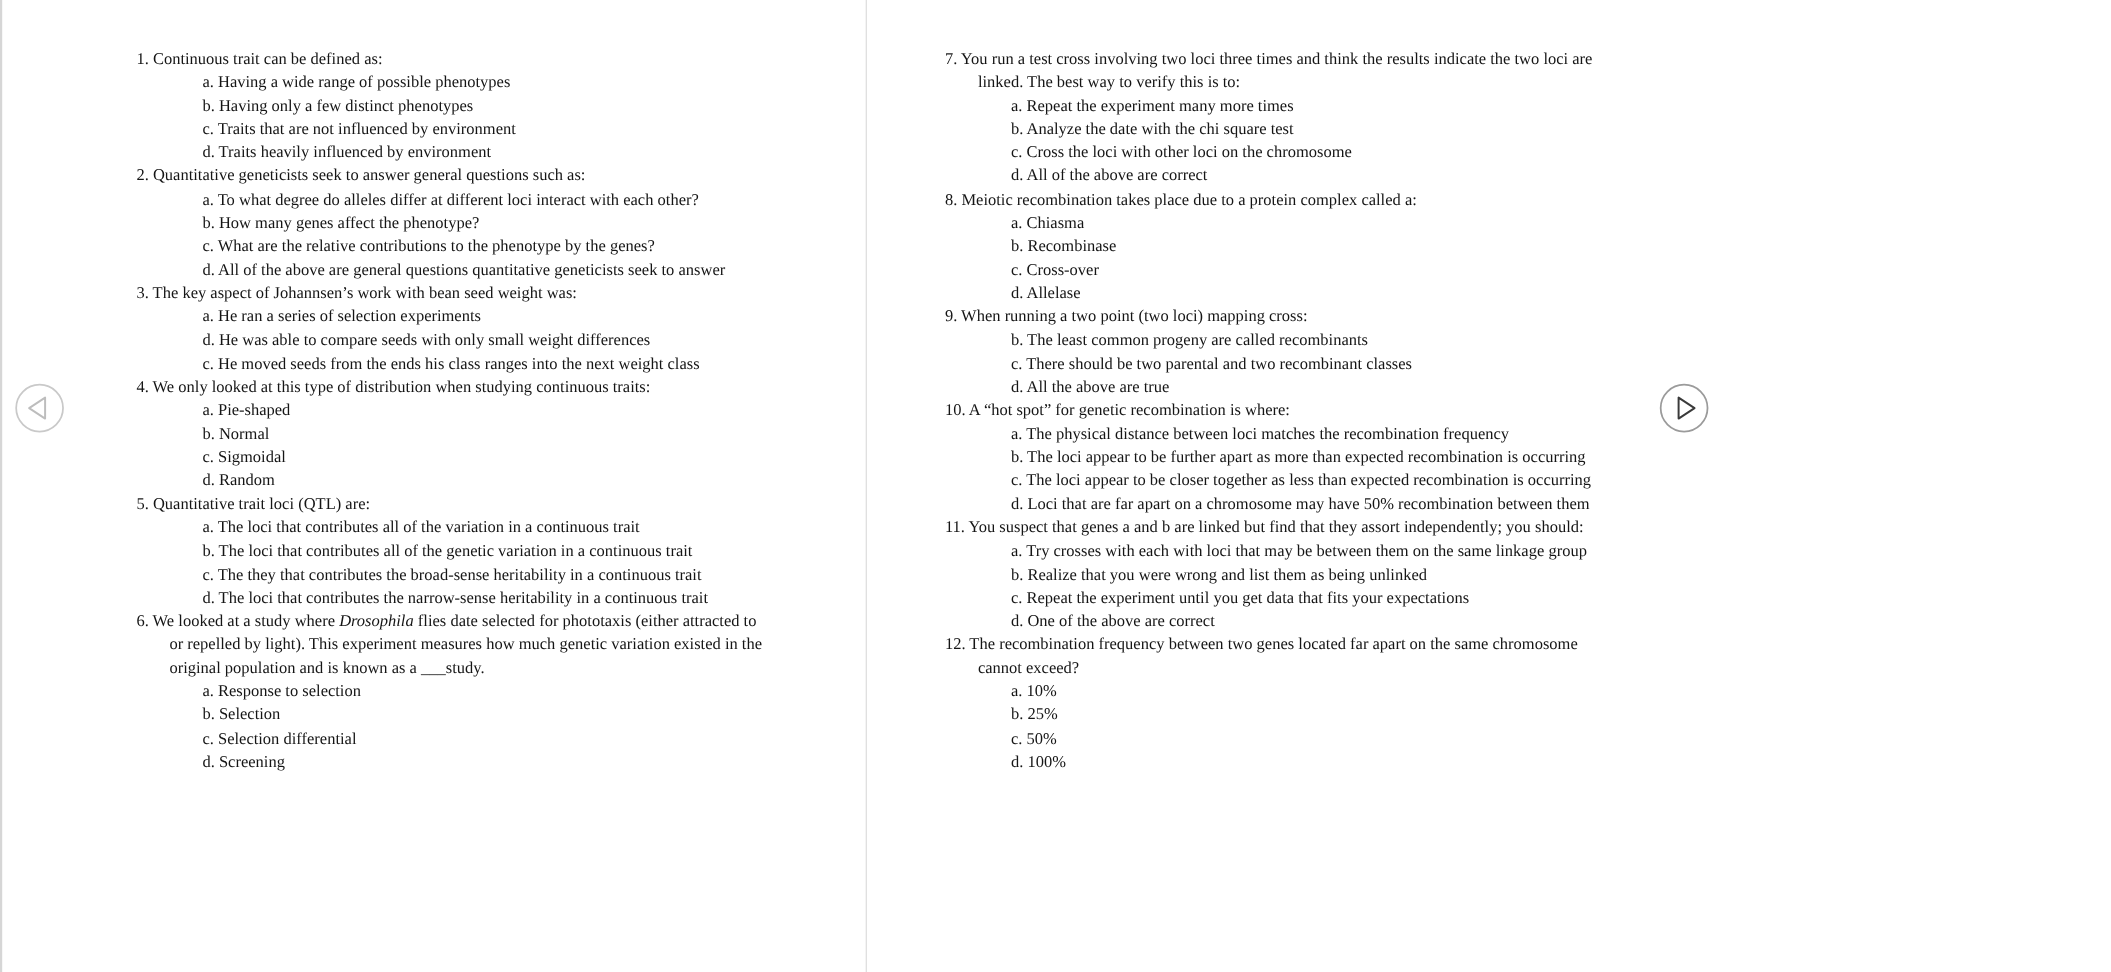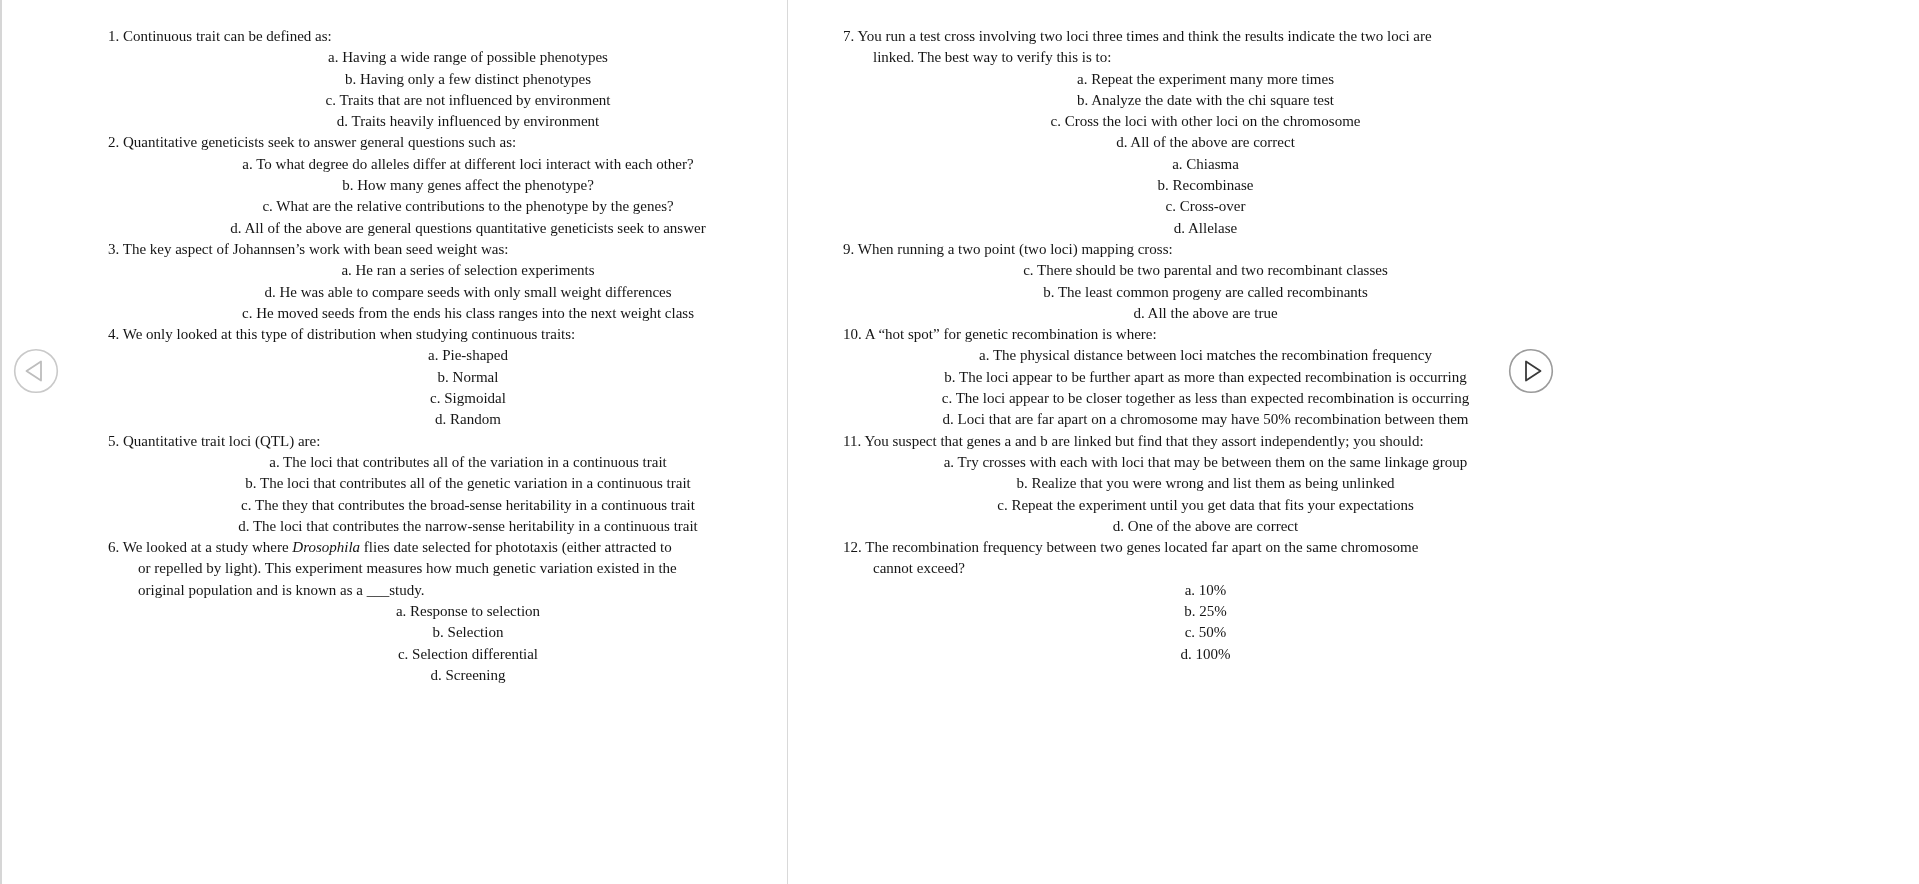--- a/index.html
+++ b/index.html
@@ -15,29 +15,30 @@
   .edge-line {
     position: absolute; left: 0; top: 0; bottom: 0;
     width: 2px; background: #d6d6d6;
   }
   .divider {
     position: absolute; top: 0; bottom: 0;
     left: 787px; width: 1px; background: #d9d9d9;
   }
   .column {
     position: absolute;
-    top: 26px;
+    top: 44px;
     font-size: 15px;
     line-height: 21.3px;
     white-space: nowrap;
+    margin-left: 16px;
   }
   .column.left  { left: 108px; width: 660px; }
   .column.right { left: 843px; width: 665px; }
   .q-line.cont { padding-left: 30px; }
-  .option { padding-left: 60px; text-align: center; }
+  .option { padding-left: 60px; }
   .italic { font-style: italic; }
   .nav-btn {
     position: absolute;
     width: 46px; height: 46px;
     padding: 0; border: none; background: transparent;
     cursor: pointer;
     top: 348px;
   }
   .nav-btn.prev { left: 13px; }
   .nav-btn.next { left: 1508px; }
@@ -100,29 +101,30 @@
   <div class="column right">
       <div class="question">
         <div class="q-line first"><span>7. </span><span>You run a test cross involving two loci three times and think the results indicate the two loci are</span></div>
         <div class="q-line cont"><span>linked. The best way to verify this is to:</span></div>
         <div class="option">a. Repeat the experiment many more times</div>
         <div class="option">b. Analyze the date with the chi square test</div>
         <div class="option">c. Cross the loci with other loci on the chromosome</div>
         <div class="option">d. All of the above are correct</div>
       </div>
       <div class="question">
+        <div class="q-line first"><span>8. </span><span>Meiotic recombination takes place due to a protein complex called a:</span></div>
         <div class="option">a. Chiasma</div>
         <div class="option">b. Recombinase</div>
         <div class="option">c. Cross-over</div>
         <div class="option">d. Allelase</div>
       </div>
       <div class="question">
         <div class="q-line first"><span>9. </span><span>When running a two point (two loci) mapping cross:</span></div>
+        <div class="option">b. The least common progeny are called recombinants</div>
         <div class="option">c. There should be two parental and two recombinant classes</div>
-        <div class="option">b. The least common progeny are called recombinants</div>
         <div class="option">d. All the above are true</div>
       </div>
       <div class="question">
         <div class="q-line first"><span>10. </span><span>A “hot spot” for genetic recombination is where:</span></div>
         <div class="option">a. The physical distance between loci matches the recombination frequency</div>
         <div class="option">b. The loci appear to be further apart as more than expected recombination is occurring</div>
         <div class="option">c. The loci appear to be closer together as less than expected recombination is occurring</div>
         <div class="option">d. Loci that are far apart on a chromosome may have 50% recombination between them</div>
       </div>
       <div class="question">

